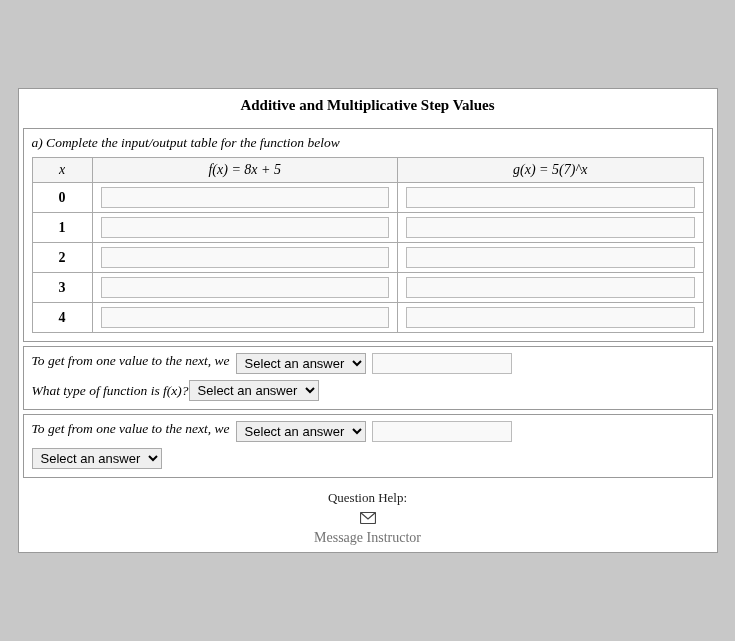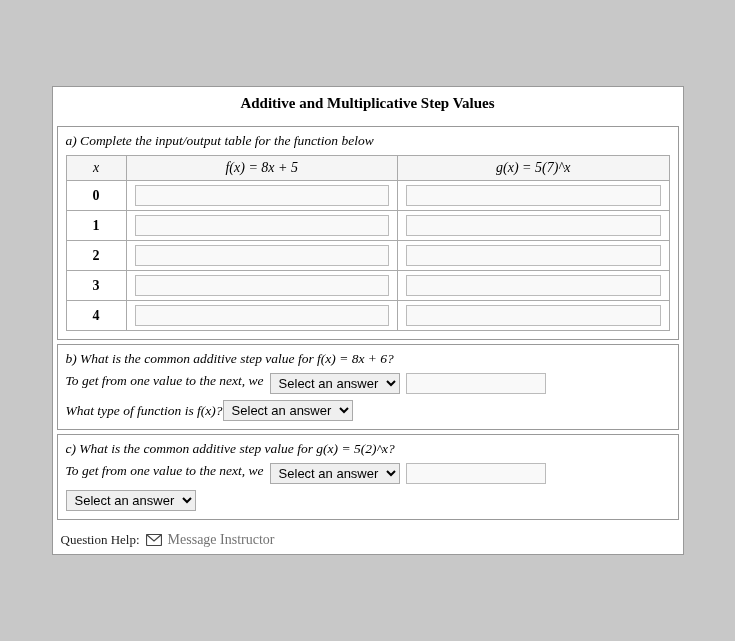--- a/index.html
+++ b/index.html
@@ -8,21 +8,21 @@
       background: #c8c8c8;
       display: flex;
       justify-content: center;
       align-items: center;
       min-height: 641px;
       width: 735px;
     }
     .main-container {
       background: #ffffff;
       border: 1px solid #999;
-      width: 632px;
+      width: 700px;
       padding: 0;
     }
     .page-title {
       text-align: center;
       font-weight: bold;
       font-size: 15px;
       padding: 8px 0 6px 0;
       background: #fff;
     }
     .section {
@@ -104,20 +104,21 @@
       font-size: 13px;
       padding: 1px 4px;
       border: 1px solid #aaa;
     }
     .question-help {
       display: flex;
       align-items: center;
       gap: 6px;
       padding: 8px 8px 6px 8px;
       font-size: 13px;
+      flex-direction: column;
     }
     .help-label {
       font-weight: normal;
       font-size: 13px;
       color: #222;
     }
     .msg-link {
       color: #737373;
       text-decoration: none;
       font-size: 14px;
@@ -174,34 +175,32 @@
           <tr>
             <td class="x-col">4</td>
             <td><input type="text" style=""></td>
             <td><input type="text" style=""></td>
           </tr>
         </tbody>
     </table>
   </div>
 
   <div class="part-b">
-    <div class="part-label">b) What is the common additive step value for f(x) = 8x + 6?</div>
     <div class="answer-row">
       <span>To get from one value to the next, we</span>
       <select id="b-additive-select"><option value="Select an answer">Select an answer</option><option value="add">add</option><option value="multiply">multiply</option><option value="subtract">subtract</option><option value="divide">divide</option></select>
       <input type="text" style="">
     </div>
     <div class="type-row">
       <span>What type of function is f(x)?</span>
       <select id="b-type-select"><option value="Select an answer">Select an answer</option><option value="linear">linear</option><option value="exponential">exponential</option><option value="quadratic">quadratic</option></select>
     </div>
   </div>
 
   <div class="part-c">
-    <div class="part-label">c) What is the common additive step value for g(x) = 5(2)^x?</div>
     <div class="answer-row">
       <span>To get from one value to the next, we</span>
       <select id="c-additive-select"><option value="Select an answer">Select an answer</option><option value="add">add</option><option value="multiply">multiply</option><option value="subtract">subtract</option><option value="divide">divide</option></select>
       <input type="text" style="">
     </div>
     <div class="type-row">
       <select id="c-type-select"><option value="Select an answer">Select an answer</option><option value="linear">linear</option><option value="exponential">exponential</option><option value="quadratic">quadratic</option></select>
     </div>
   </div>
 

